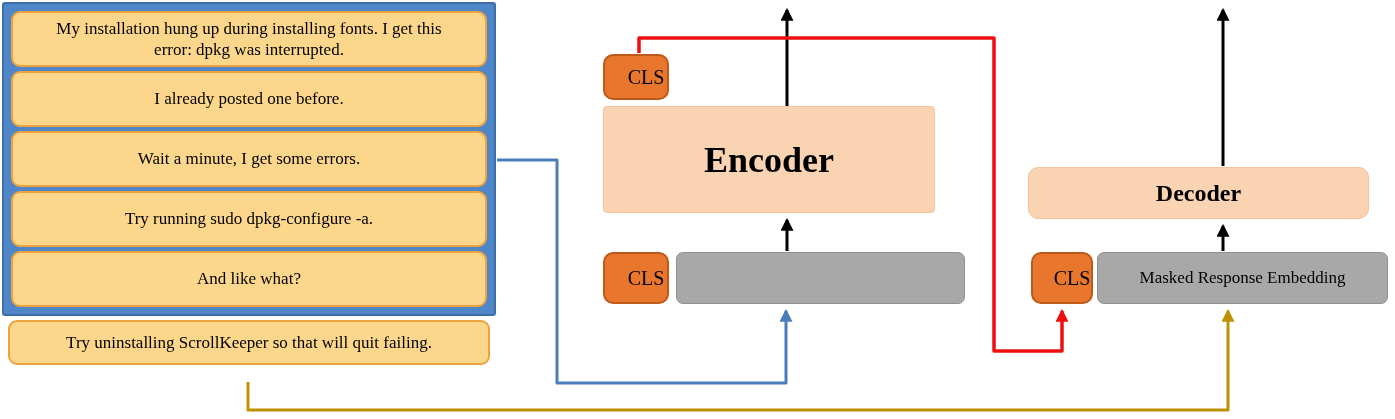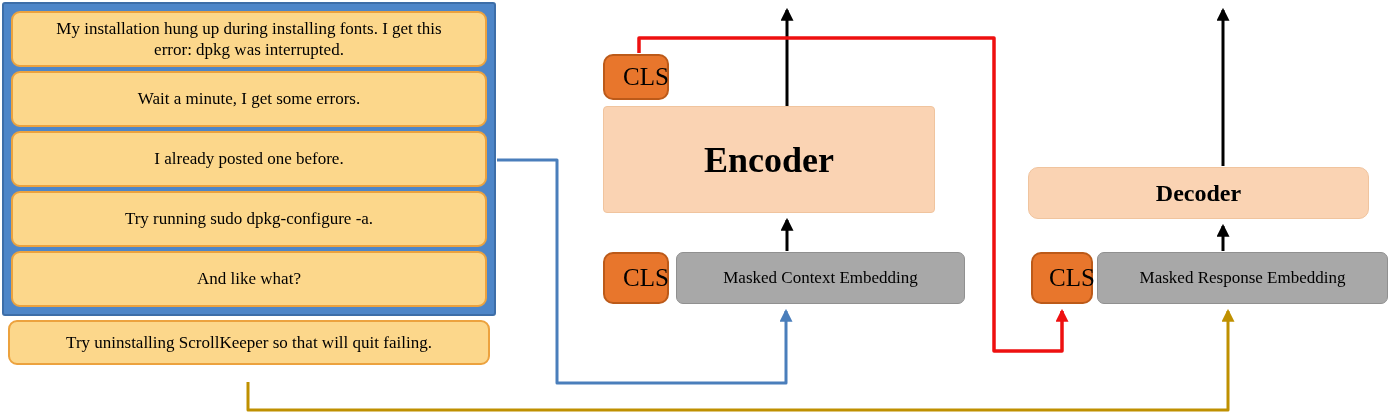--- a/index.html
+++ b/index.html
@@ -53,21 +53,21 @@
     width: 482px; height: 45px;
   }
   .cls {
     position: absolute;
     background: var(--cls-fill, #e8762c);
     border: 2px solid var(--cls-border, #bc5a19);
     border-radius: 10px;
     display: flex;
     align-items: center;
     justify-content: center;
-    font-size: 25px;
+    font-size: 20px;
     color: #000;
     padding-left: 20px;
   }
   .cls-enc-top { left: 603px; top: 54px;  width: 66px; height: 46px; }
   .cls-ctx     { left: 603px; top: 252px; width: 66px; height: 52px; }
   .cls-resp    { left: 1031px; top: 252px; width: 62px; height: 52px; }
   .block {
     position: absolute;
     background: var(--block-fill, #fad3b3);
     border: 1px solid var(--block-border, #f0c49e);
@@ -96,33 +96,32 @@
   .emb-ctx  { left: 676px;  top: 252px; width: 289px; height: 52px; }
   .emb-resp { left: 1097px; top: 252px; width: 291px; height: 52px; }
 </style>
 </head>
 <body>
 
 <div class="canvas">
 
   <div class="panel">
     <div class="msg">My installation hung up during installing fonts. I get this error: dpkg was interrupted.</div>
+    <div class="msg">I already posted one before.</div>
     <div class="msg">Wait a minute, I get some errors.</div>
-    <div class="msg">I already posted one before.</div>
     <div class="msg">Try running sudo dpkg-configure -a.</div>
     <div class="msg">And like what?</div>
   </div>
 
   <div class="msg response">Try uninstalling ScrollKeeper so that will quit failing.</div>
 
   <div class="cls cls-enc-top">CLS</div>
   <div class="block encoder">Encoder</div>
   <div class="cls cls-ctx">CLS</div>
   <div class="emb emb-ctx">
-    <span>Masked Context Embedding</span>
   </div>
 
   <div class="block decoder">Decoder</div>
   <div class="cls cls-resp">CLS</div>
   <div class="emb emb-resp">
     <span>Masked Response Embedding</span>
   </div>
 
   <svg class="wires" viewBox="0 0 1395 419" xmlns="http://www.w3.org/2000/svg">
     <defs>

